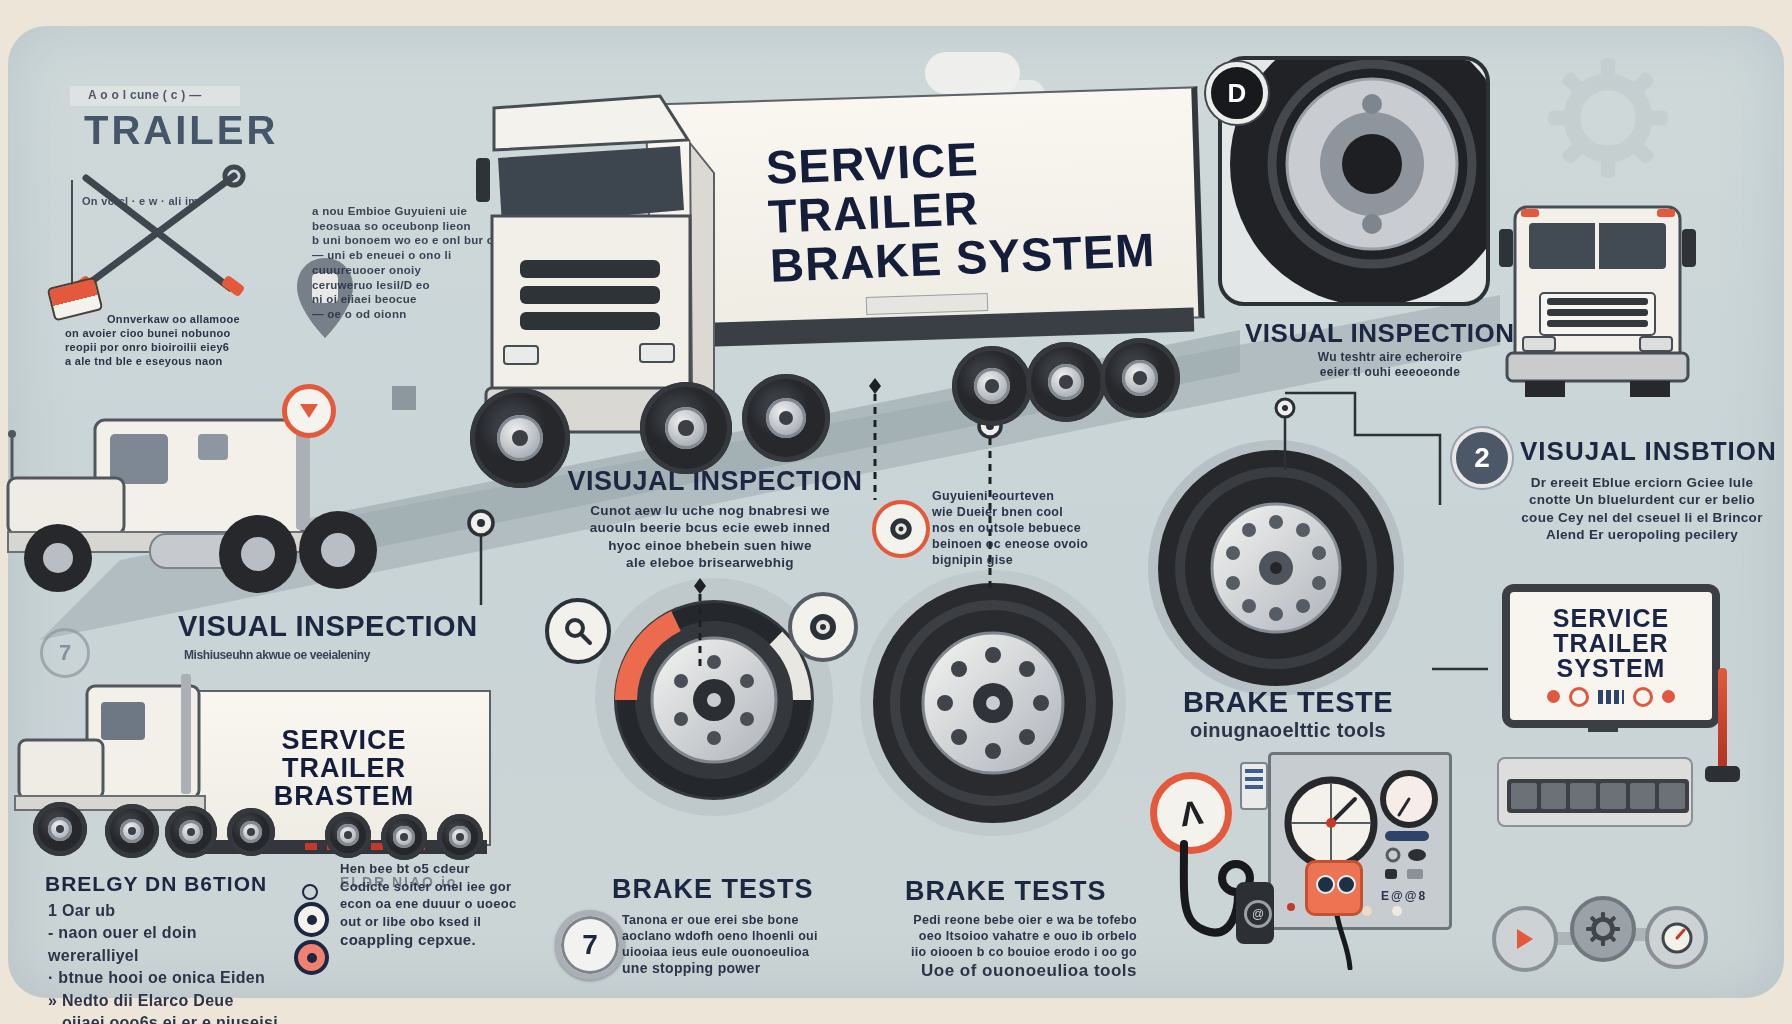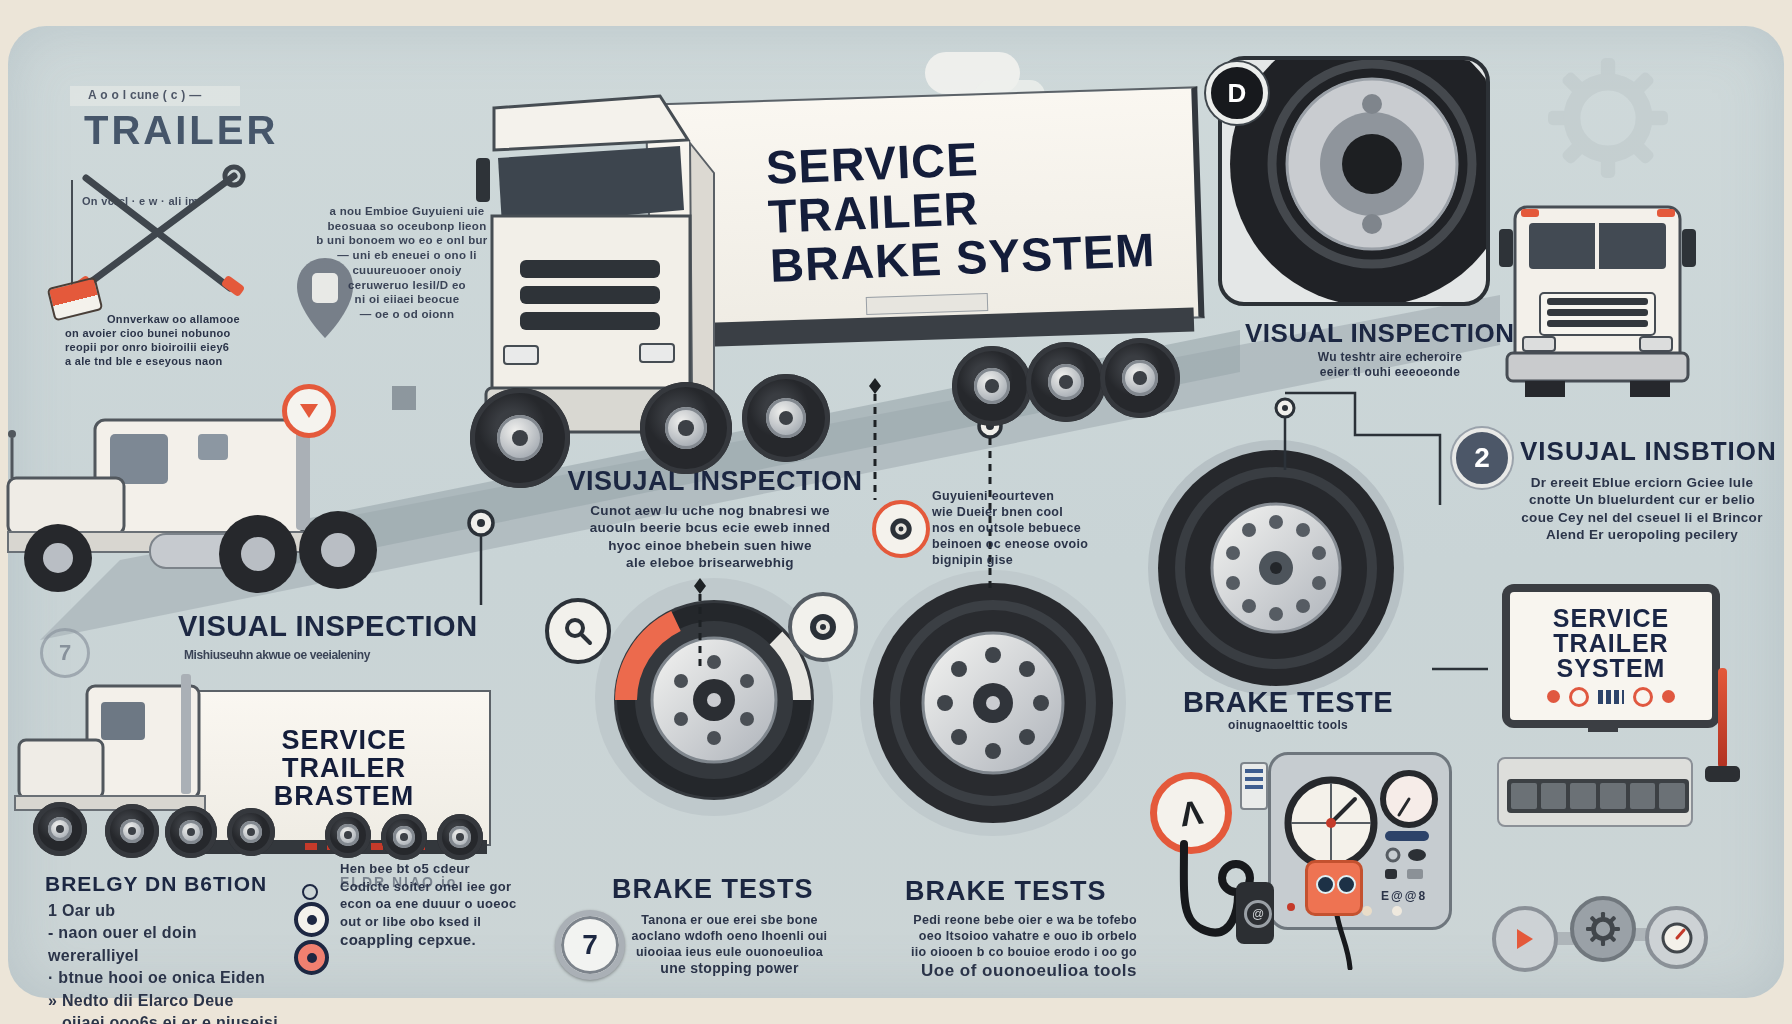--- a/index.html
+++ b/index.html
@@ -54,21 +54,21 @@
   <div style="padding-left:42px">Onnverkaw oo allamooe</div>
   <div>on avoier cioo bunei nobunoo</div>
   <div>reopii por onro bioiroilii eiey6</div>
   <div>a ale tnd ble e eseyous naon</div>
 </div>
 
 <svg class="abs" style="left:297px;top:258px;width:56px;height:80px;z-index:3" viewBox="0 0 56 80">
   <path d="M28,0 C44,0 56,12 56,29 C56,52 28,80 28,80 C28,80 0,52 0,29 C0,12 12,0 28,0 Z" fill="#6e7681" opacity="0.9"></path>
   <rect x="15" y="15" width="26" height="30" rx="5" fill="#e8e9e6"></rect>
 </svg>
-<div class="abs gib" style="left:312px;top:204px;width:190px;font-size:11.5px;text-align:center;z-index:3;opacity:.9">
+<div class="abs gib" style="left:312px;top:204px;width:190px;font-size:11.5px;text-align:left;z-index:3;opacity:.9">
   <div>a nou Embioe Guyuieni uie</div>
   <div>beosuaa so oceubonp lieon</div>
   <div>b uni bonoem wo eo e onl bur c</div>
   <div>— uni eb eneuei o ono li</div>
   <div>cuuureuooer onoiy</div>
   <div>ceruweruo lesil/D eo</div>
   <div>ni oi eiiaei beocue</div>
   <div>— oe o od oionn</div>
 </div>
 
@@ -328,21 +328,21 @@
       <circle cx="101" cy="166" r="7"></circle>
         <circle cx="85" cy="143" r="7"></circle>
         <circle cx="85" cy="113" r="7"></circle>
         <circle cx="101" cy="90" r="7"></circle>
     </g>
     <circle cx="128" cy="128" r="17" fill="#4d545b"></circle>
       <circle cx="128" cy="128" r="6" fill="#23262a"></circle>
   </svg>
 </div>
 <div class="abs head" style="left:1168px;top:686px;width:240px;font-size:29px;text-align:center;z-index:3">BRAKE TESTE</div>
-<div class="abs gib" style="left:1168px;top:718px;width:240px;font-size:12px;font-weight:700;text-align:center;z-index:3">oinugnaoelttic tools</div>
+<div class="abs gib" style="left:1168px;top:718px;width:240px;font-size:20px;font-weight:700;text-align:center;z-index:3">oinugnaoelttic tools</div>
 
 <div class="abs" style="left:5px;top:618px;width:500px;height:260px;z-index:2">
   <div class="abs trailerbox centertxt" style="left:192px;top:72px;width:290px;height:152px">
     <div style="color:#141d3a;font-weight:800;font-size:27px;line-height:1.04;letter-spacing:1px;text-align:center">
       <div>SERVICE</div>
       <div>TRAILER</div>
       <div>BRASTEM</div>
     </div>
   </div>
   <div class="abs" style="left:192px;top:222px;width:290px;height:14px;background:#33373c"></div>
@@ -399,21 +399,21 @@
 <div class="abs gib" style="left:340px;top:860px;width:200px;font-size:13px;line-height:1.35;z-index:3">
   <div>Hen bee bt o5 cdeur</div>
   <div>Codicte soiter onel iee gor</div>
   <div>econ oa ene duuur o uoeoc</div>
   <div>out or libe obo ksed il</div>
   <div style="font-weight:800;font-size:15px">coappling cepxue.</div>
 </div>
 
 <div class="abs badge" style="left:555px;top:910px;width:58px;height:58px;background:#f2f3f1;border:6px solid #aab0b6;box-shadow:inset 0 0 0 3px #7c838b,0 1px 3px rgba(0,0,0,.35);color:#1c2742;font-size:28px;z-index:3">7</div>
 <div class="abs head" style="left:612px;top:874px;font-size:27px;letter-spacing:1px;z-index:3">BRAKE TESTS</div>
-<div class="abs gib" style="left:622px;top:912px;width:215px;font-size:12.5px;text-align:center;z-index:3">
+<div class="abs gib" style="left:622px;top:912px;width:215px;font-size:12.5px;text-align:left;z-index:3">
   <div>Tanona er oue erei sbe bone</div>
   <div>aoclano wdofh oeno lhoenli oui</div>
   <div>uiooiaa ieus eule ouonoeulioa</div>
   <div style="font-weight:800;font-size:14px">une stopping power</div>
 </div>
 
 <div class="abs head" style="left:905px;top:876px;font-size:27px;letter-spacing:1px;z-index:3">BRAKE TESTS</div>
 <div class="abs gib" style="left:872px;top:912px;width:265px;font-size:12.5px;text-align:right;z-index:3">
   <div>Pedi reone bebe oier e wa be tofebo</div>
   <div>oeo ltsoioo vahatre e ouo ib orbelo</div>
@@ -430,21 +430,21 @@
 </svg>
 <div class="abs" style="left:1236px;top:882px;width:38px;height:62px;background:#2c2f33;border-radius:8px;z-index:4">
   <div style="position:absolute;left:8px;top:18px;width:22px;height:22px;border-radius:50%;border:3px solid #9aa0a6;color:#cfd3d6;font-size:12px;text-align:center;line-height:22px">@</div>
 </div>
 <div class="abs" style="left:1240px;top:762px;width:24px;height:44px;background:#e9ebea;border:2px solid #7d848b;border-radius:4px;z-index:3">
   <div style="margin:5px 3px 0;height:4px;background:#3e5d8f"></div>
   <div style="margin:4px 3px 0;height:4px;background:#3e5d8f"></div>
   <div style="margin:4px 3px 0;height:4px;background:#3e5d8f"></div>
 </div>
 
-<div class="abs" style="left:1268px;top:752px;width:178px;height:172px;background:#c6ccd0;border:3px solid #6e767d;border-radius:20px;z-index:3">
+<div class="abs" style="left:1268px;top:752px;width:178px;height:172px;background:#c6ccd0;border:3px solid #6e767d;border-radius:5px;z-index:3">
   <svg width="178" height="172" viewBox="0 0 178 172">
     <circle cx="60" cy="68" r="43" fill="#f4f1ea" stroke="#26282c" stroke-width="7"></circle>
     <line x1="60" y1="28" x2="60" y2="108" stroke="#565c62" stroke-width="2"></line>
     <line x1="20" y1="68" x2="100" y2="68" stroke="#565c62" stroke-width="2"></line>
     <line x1="60" y1="68" x2="84" y2="44" stroke="#26282c" stroke-width="4" stroke-linecap="round"></line>
     <circle cx="60" cy="68" r="5" fill="#c43a2a"></circle>
     <circle cx="138" cy="44" r="26" fill="#f6ece8" stroke="#26282c" stroke-width="6"></circle>
     <line x1="138" y1="44" x2="128" y2="60" stroke="#26282c" stroke-width="3" stroke-linecap="round"></line>
     <rect x="114" y="76" width="44" height="10" rx="5" fill="#2d4369"></rect>
     <circle cx="122" cy="100" r="6" fill="none" stroke="#565c62" stroke-width="3"></circle>

